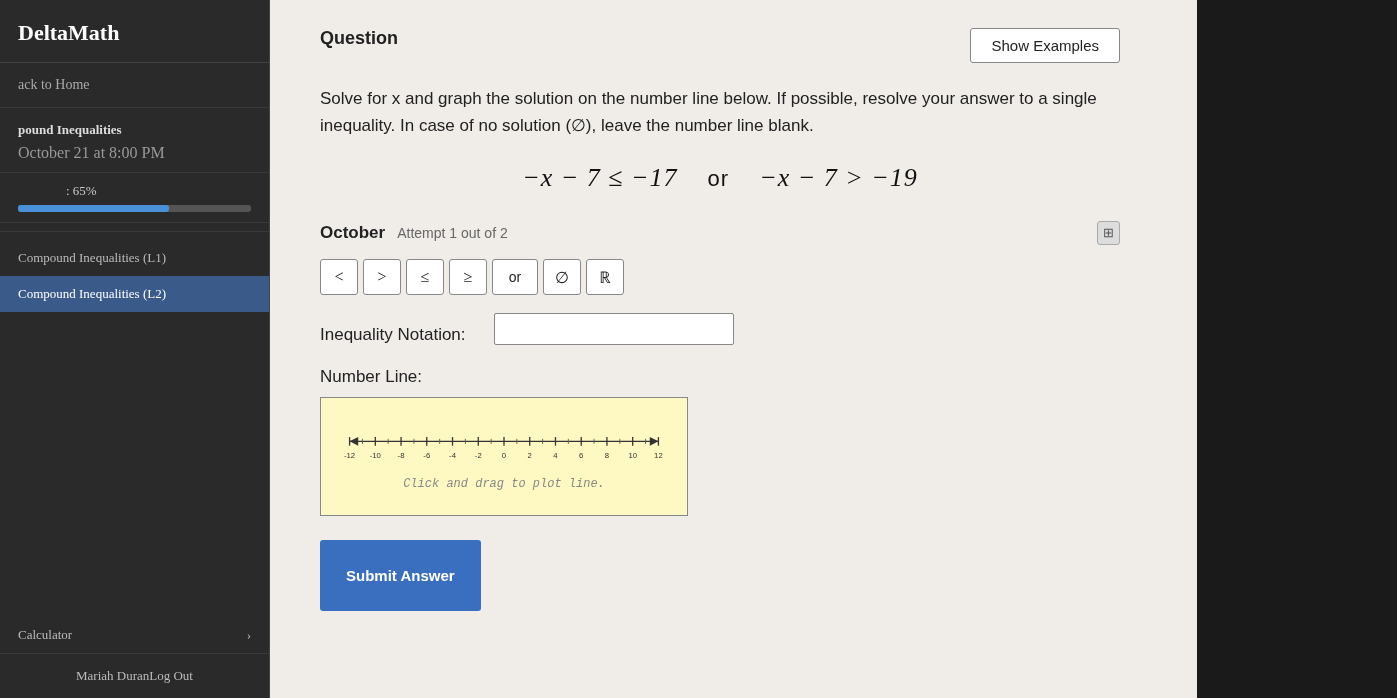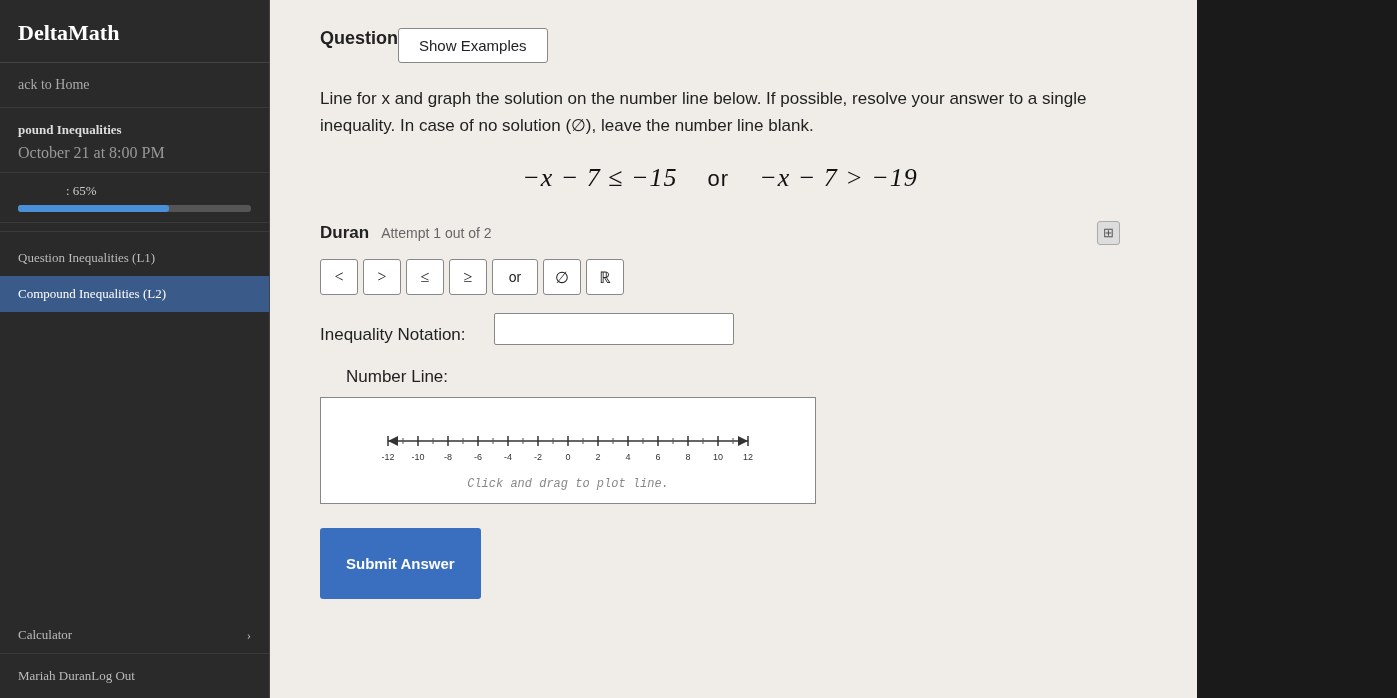--- a/index.html
+++ b/index.html
@@ -82,21 +82,21 @@
       cursor: pointer;
     }
     .sidebar-nav-item.active {
       background: #3a5a8a;
       color: #fff;
     }
     .sidebar-bottom {
       margin-top: auto;
       border-top: 1px solid #3a3a3a;
       display: flex;
-      justify-content: flex-start;
+      justify-content: center;
       align-items: center;
       padding: 14px 18px;
     }
     .sidebar-username {
       font-size: 13px;
       color: #bbb;
     }
     .sidebar-logout {
       font-size: 13px;
       color: #bbb;
@@ -121,20 +121,21 @@
     }
 
     .main-inner {
       padding: 28px 50px 40px 50px;
       max-width: 900px;
     }
 
     
     .question-header {
       display: flex;
+      justify-content: space-between;
       align-items: flex-start;
       margin-bottom: 22px;
     }
     .question-label {
       font-size: 18px;
       font-weight: bold;
       color: #222;
       font-family: Arial, sans-serif;
     }
     .show-examples-btn {
@@ -257,27 +258,26 @@
 
     
     .number-line-section {
       margin-bottom: 24px;
     }
     .number-line-label {
       font-size: 17px;
       color: #222;
       font-family: Arial, sans-serif;
       margin-bottom: 10px;
-      margin-left: 26px;
     }
     .number-line-container {
       border: 1.5px solid #888;
-      background: #ffffff;
-      padding: 18px 20px 12px;
-      width: 496px;
+      background: #fef9c3;
+      padding: 18px 20px 24px;
+      width: 368px;
       position: relative;
     }
     .number-line-svg {
       display: block;
       width: 100%;
     }
     .number-line-hint {
       text-align: center;
       font-size: 12px;
       color: #888;
@@ -314,54 +314,54 @@
   <div class="sidebar-back">ack to Home</div>
   <div class="sidebar-section-title">pound Inequalities</div>
   <div class="sidebar-meta">October 21 at 8:00 PM</div>
   <div class="sidebar-progress-area">
     <div class="sidebar-progress-label">: 65%</div>
     <div class="sidebar-progress-bar-bg">
       <div class="sidebar-progress-bar-fill" style="width: 65%"></div>
     </div>
   </div>
   <hr class="sidebar-divider">
-  <div class="sidebar-nav-item">Question Inequalities (L1)</div>
+  <div class="sidebar-nav-item">Compound Inequalities (L1)</div>
   <div class="sidebar-nav-item active">Compound Inequalities (L2)</div>
   <div style="flex:1"></div>
   <div class="sidebar-calculator">
     <span>Calculator</span>
     <span>›</span>
   </div>
   <div class="sidebar-bottom">
     <span class="sidebar-username">Mariah Duran</span>
     <span class="sidebar-logout">Log Out</span>
   </div>
 </div>
 
 <div class="main">
   <div class="main-inner">
 
     <div class="question-header">
       <span class="question-label">Question</span>
       <button class="show-examples-btn">Show Examples</button>
     </div>
 
-    <div class="problem-text">Line for x and graph the solution on the number line below. If possible, resolve your answer to a single inequality. In case of no solution (∅), leave the number line blank.</div>
+    <div class="problem-text">Solve for x and graph the solution on the number line below. If possible, resolve your answer to a single inequality. In case of no solution (∅), leave the number line blank.</div>
 
     <div class="math-equation">
-      <span>−x − 7 ≤ −15</span>
+      <span>−x − 7 ≤ −17</span>
       &nbsp;&nbsp;
       <span style="font-style:normal; font-family: Arial, sans-serif; font-size:22px;">or</span>
       &nbsp;&nbsp;
       <span>−x − 7 &gt; −19</span>
     </div>
 
     <div class="answer-section">
       <div class="answer-header">
-        <span class="answer-label">Duran</span>
+        <span class="answer-label">October</span>
         <span class="attempt-label">Attempt 1 out of 2</span>
         <div class="keyboard-icon">⊞</div>
       </div>
 
       
       <div class="symbol-buttons">
         <button class="sym-btn">&lt;</button>
         <button class="sym-btn">&gt;</button>
         <button class="sym-btn">≤</button>
         <button class="sym-btn">≥</button>

